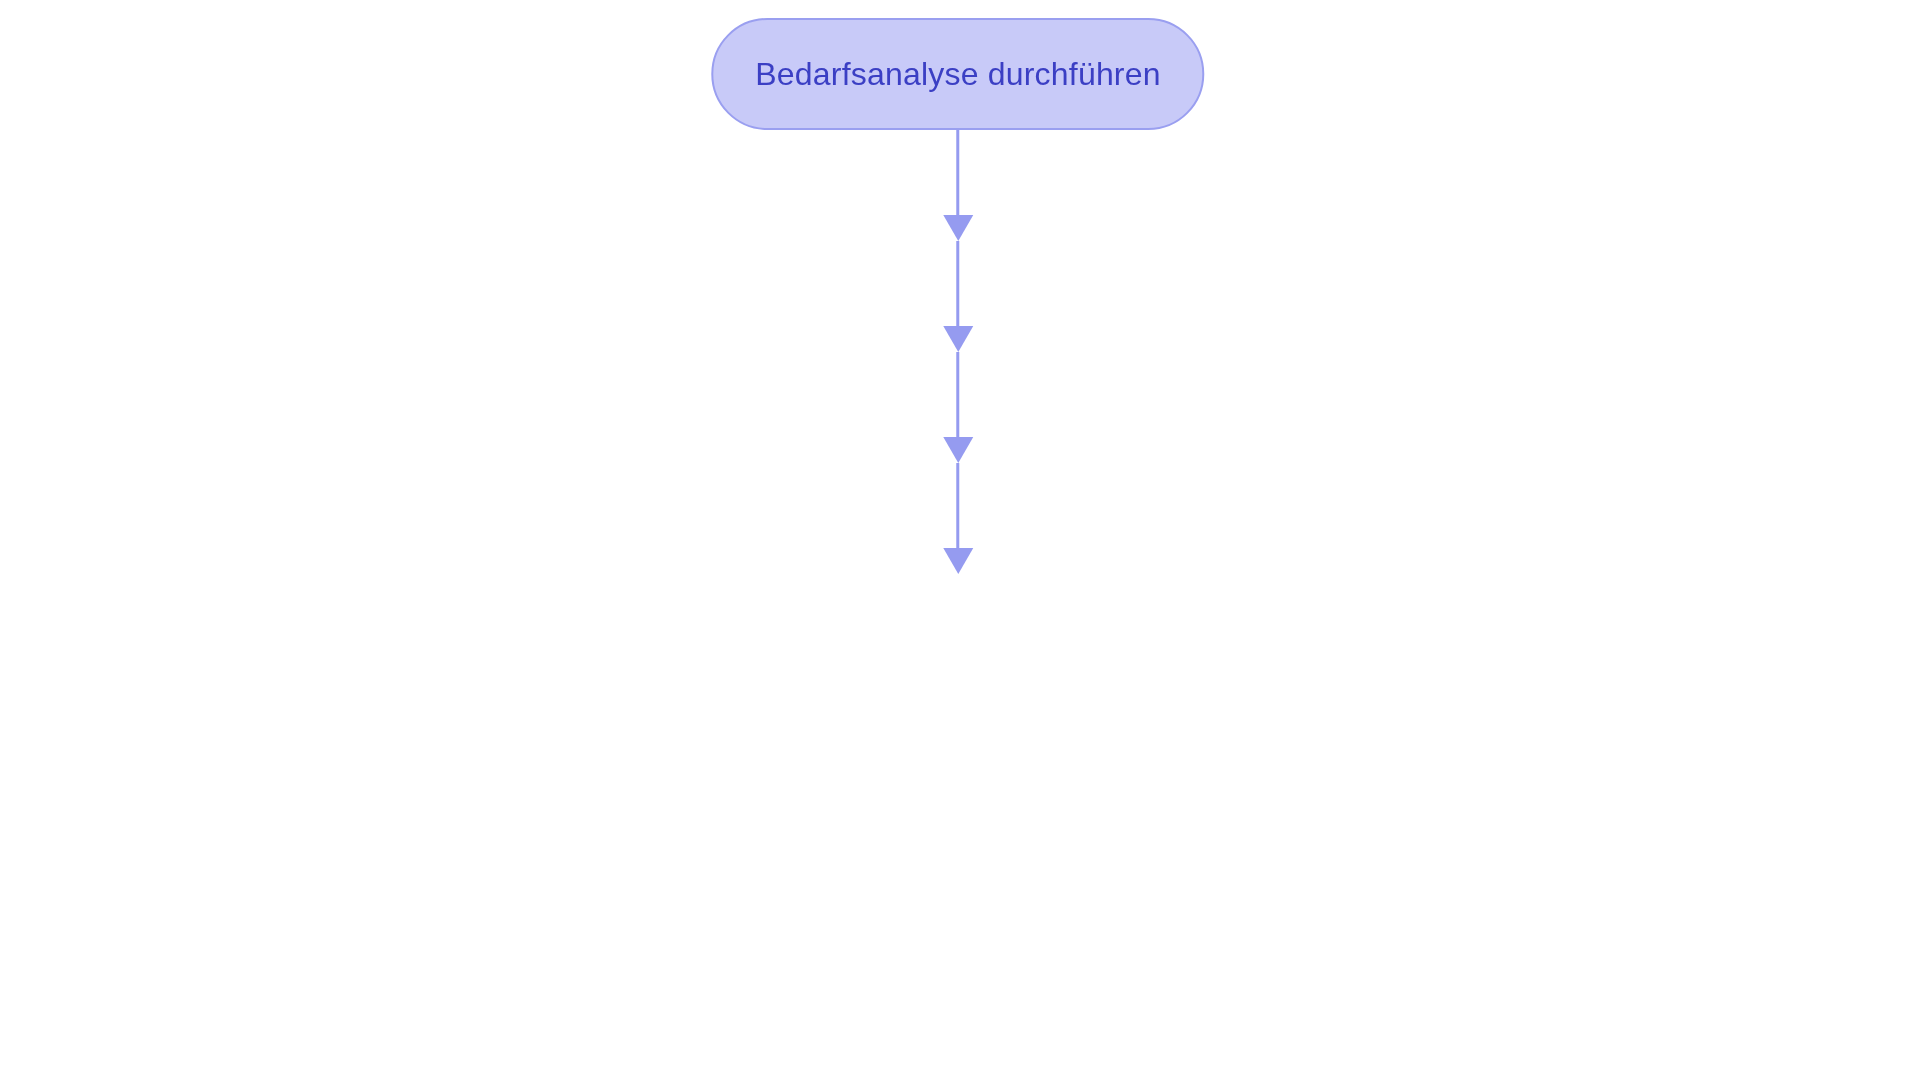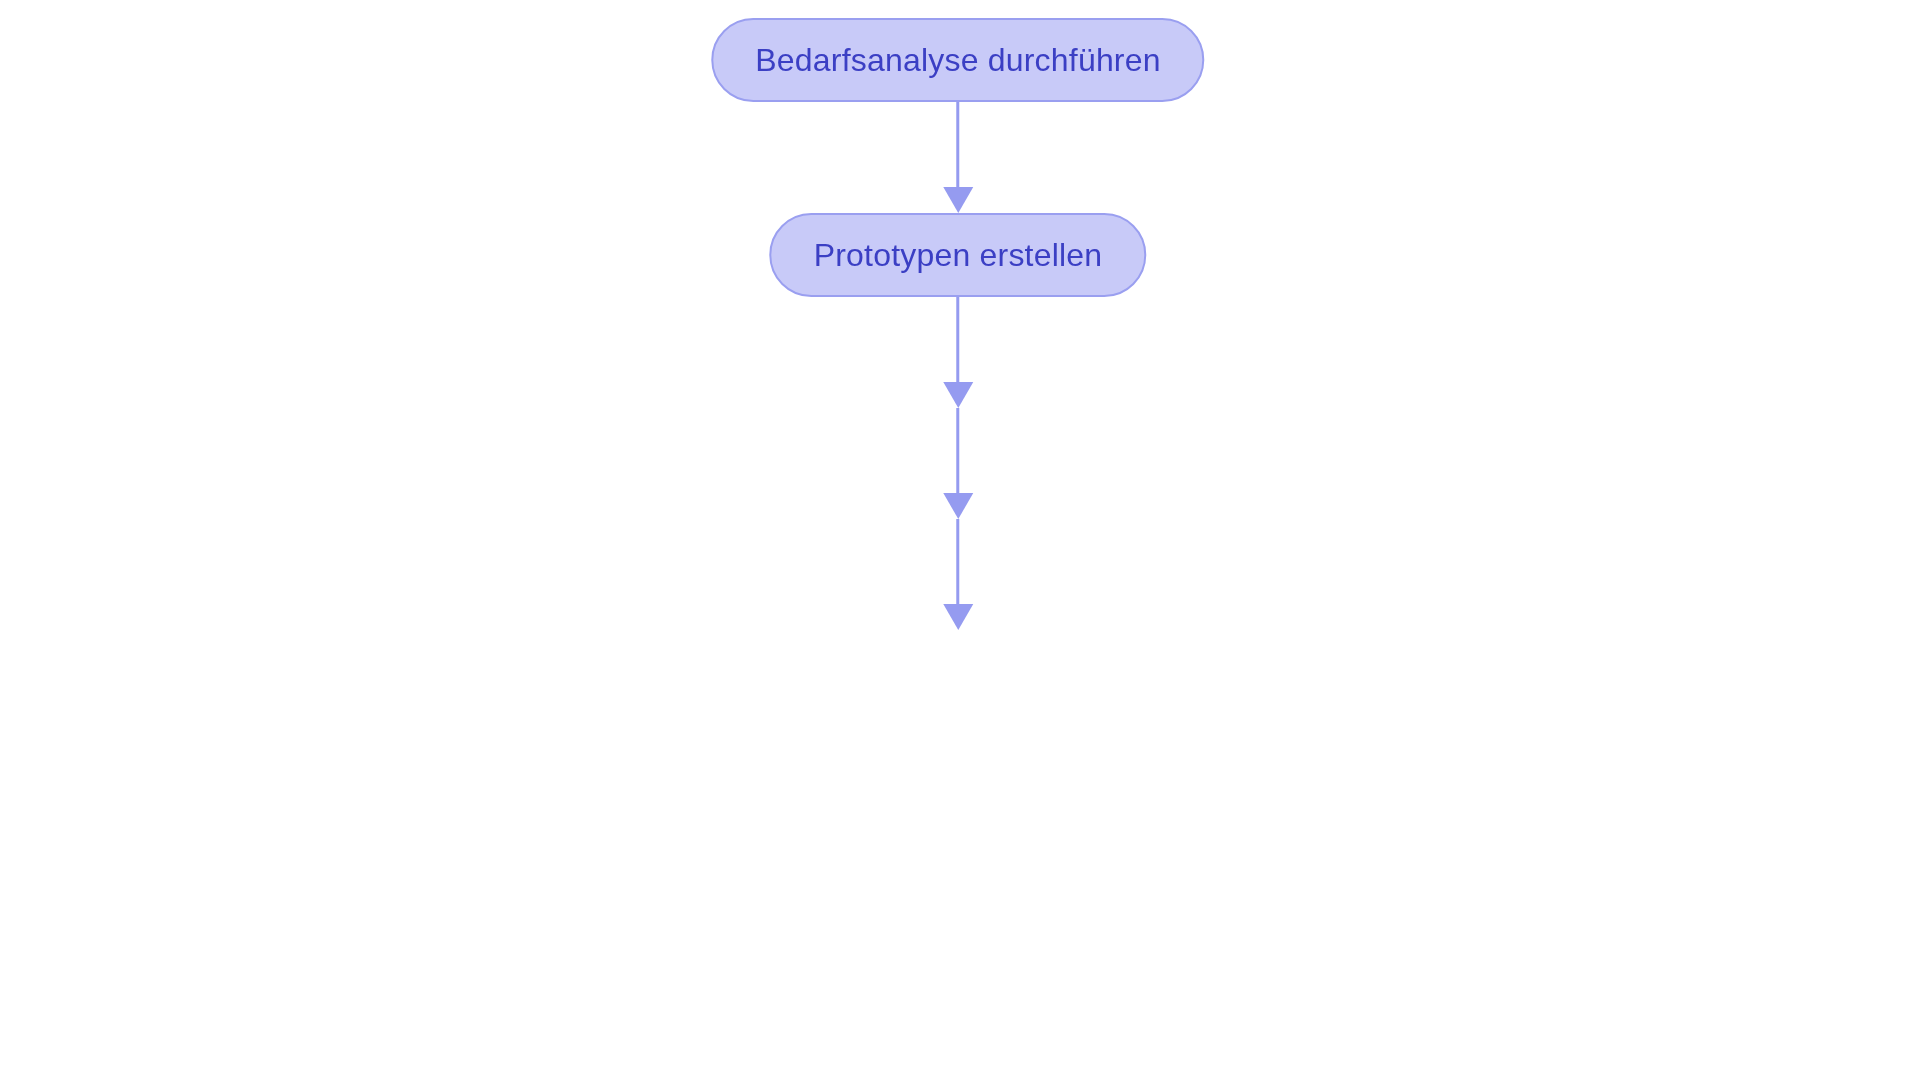--- a/index.html
+++ b/index.html
@@ -20,21 +20,21 @@
   .flowchart {
     position: absolute;
     top: 18px;
     left: 958px;
     transform: translateX(-50%);
     display: flex;
     flex-direction: column;
     align-items: center;
   }
   .flow-node {
-    height: 84px;
+    height: 112px;
     padding: 0 42px;
     border-radius: 60px;
     background: var(--node_fill);
     border: 2px solid var(--node_border);
     display: flex;
     align-items: center;
     justify-content: center;
     white-space: nowrap;
   }
   .flow-node .label {
@@ -69,23 +69,20 @@
 
   <div class="flow-node">
     <span class="label">Bedarfsanalyse durchführen</span>
   </div>
 
   <div class="flow-arrow">
     <span class="arrow-line"></span>
     <span class="arrow-head"></span>
   </div>
 
-  <div class="flow-node">
-    <span class="label">Prototypen erstellen</span>
-  </div>
 
   <div class="flow-arrow">
     <span class="arrow-line"></span>
     <span class="arrow-head"></span>
   </div>
 
 
   <div class="flow-arrow">
     <span class="arrow-line"></span>
     <span class="arrow-head"></span>

